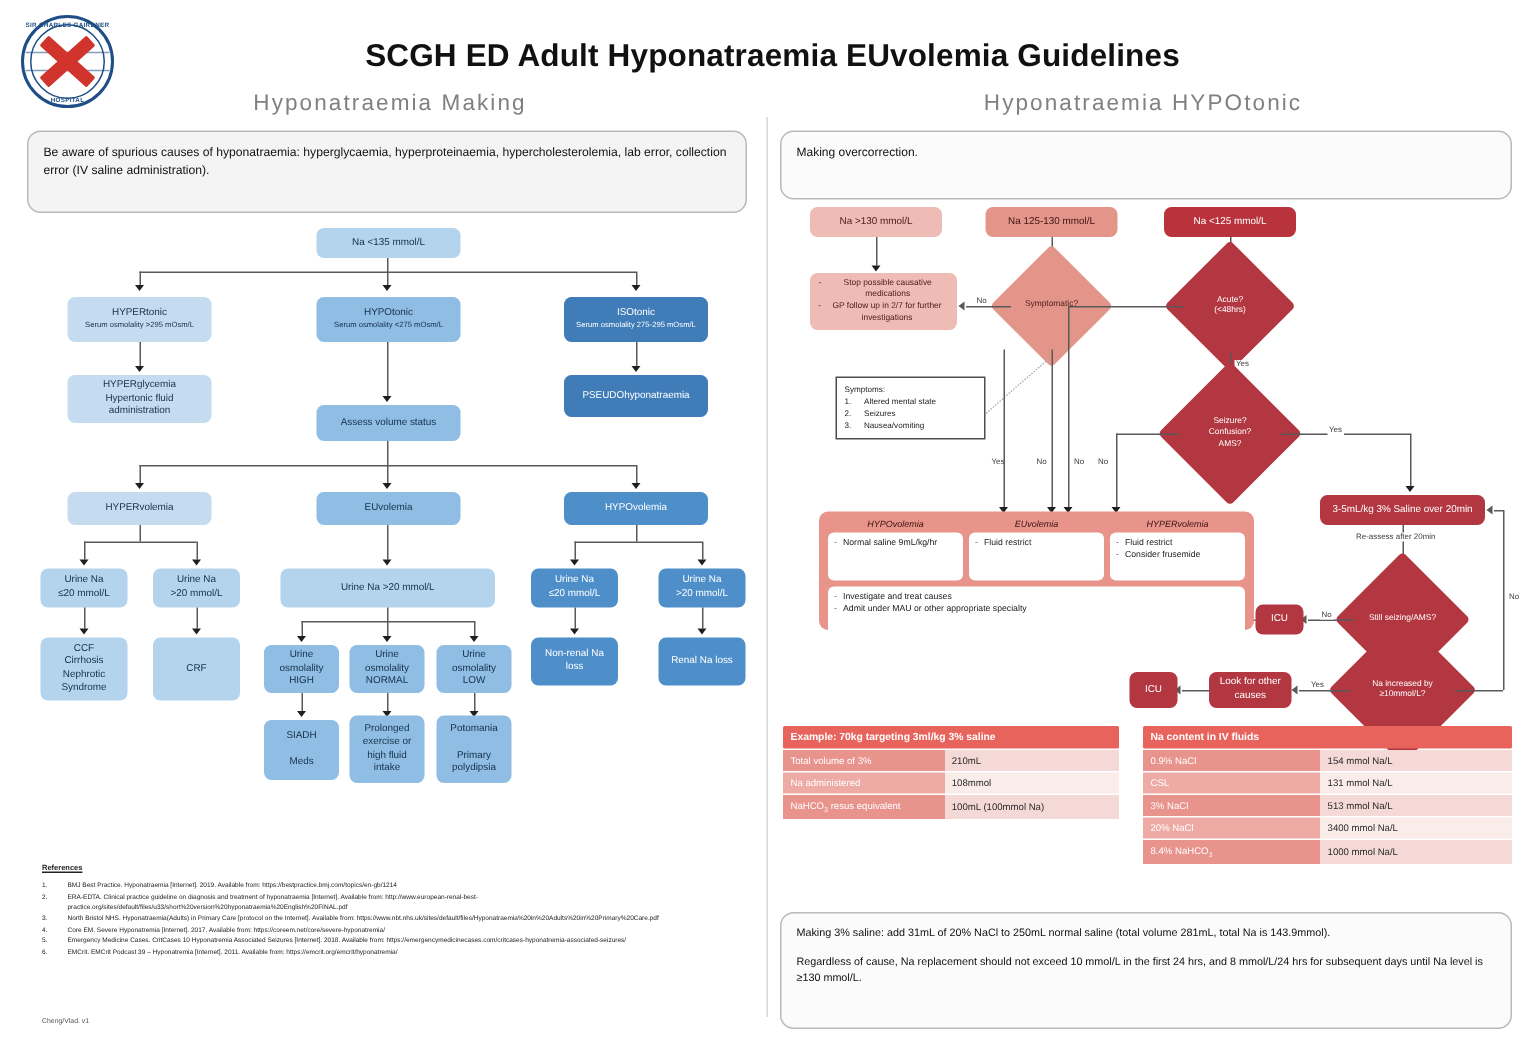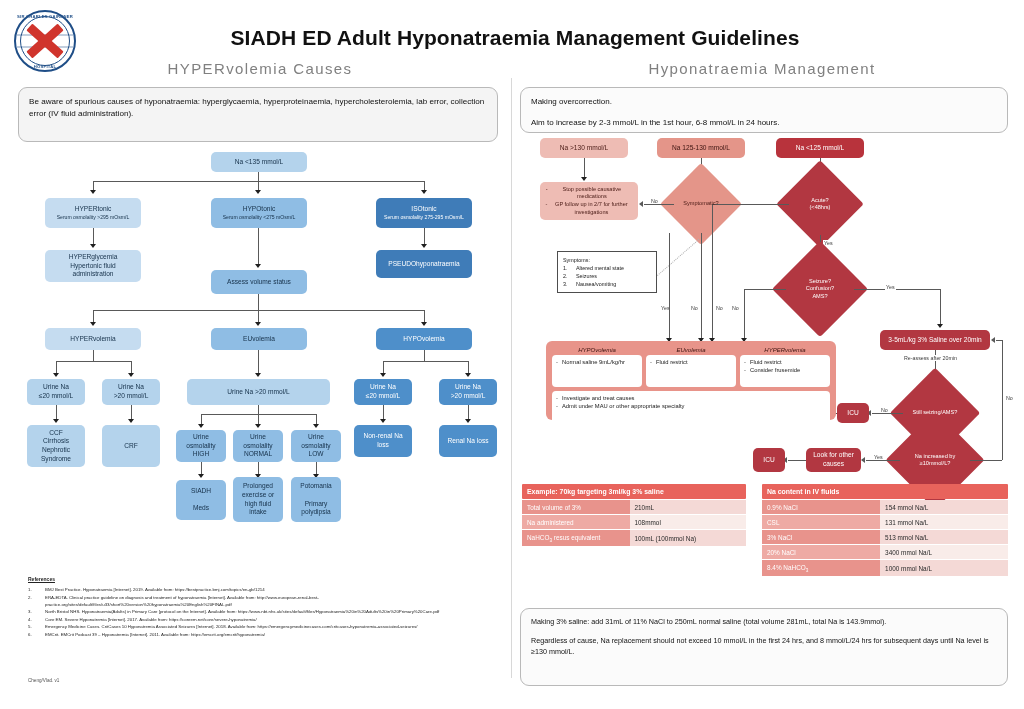--- a/index.html
+++ b/index.html
@@ -116,28 +116,28 @@
 <div class="abs" id="logo">
   <div class="lg-outer"></div>
   <div class="lg-inner"></div>
   <div class="lg-band"></div>
   <div class="lg-x1"></div>
   <div class="lg-x2"></div>
   <div class="lg-top">SIR CHARLES GAIRDNER</div>
   <div class="lg-bot">HOSPITAL</div>
 </div>
 
-<div class="abs" id="main-title">SIADH ED Adult Hyponatraemia Management Guidelines</div>
-<div class="abs col-title" id="left-title">HYPERvolemia Causes</div>
-<div class="abs col-title" id="right-title">Hyponatraemia Management</div>
+<div class="abs" id="main-title">SCGH ED Adult Hyponatraemia EUvolemia Guidelines</div>
+<div class="abs col-title" id="left-title">Hyponatraemia Making</div>
+<div class="abs col-title" id="right-title">Hyponatraemia HYPOtonic</div>
 
 <div class="abs" style="left:511px;top:78px;width:1px;height:600px;background:#d8d8d8;"></div>
 
 <div class="abs infobox" id="causes-intro" style="left:18px;top:87px;width:480px;height:55px;">
-  <p>Be aware of spurious causes of hyponatraemia: hyperglycaemia, hyperproteinaemia, hypercholesterolemia, lab error, collection error (IV fluid administration).</p>
+  <p>Be aware of spurious causes of hyponatraemia: hyperglycaemia, hyperproteinaemia, hypercholesterolemia, lab error, collection error (IV saline administration).</p>
 </div>
 
 <div class="abs node t2" style="left:211px;top:152px;width:96px;height:20px;">Na &lt;135 mmol/L</div>
 <div class="abs ln lnv" style="left:258px;top:172px;height:18px;"></div>
 <div class="abs arrow" style="left:255px;top:190px;"></div>
 
 <div class="abs ln lnh" style="left:93px;top:181px;width:331px;"></div>
 <div class="abs ln lnv" style="left:93px;top:181px;height:9px;"></div>
 <div class="abs arrow" style="left:90px;top:190px;"></div>
 <div class="abs ln lnv" style="left:424px;top:181px;height:9px;"></div>
@@ -286,21 +286,20 @@
     </div>
   <div class="rrow">
       <span class="rnum">6.</span>
       <span>EMCrit. EMCrit Podcast 39 – Hyponatremia [Internet]. 2011. Available from: https://emcrit.org/emcrit/hyponatremia/</span>
     </div>
 </div>
 <div class="abs" id="footer-version">Cheng/Vlad. v1</div>
 
 <div class="abs infobox white" style="left:520px;top:87px;width:488px;height:46px;font-size:8px;">
   <p>Making overcorrection.</p>
-  <p>Aim to increase by 2-3 mmol/L in the 1st hour, 6-8 mmol/L in 24 hours.</p>
 </div>
 
 <div class="abs node r1" style="left:540px;top:138px;width:88px;height:20px;">Na &gt;130 mmol/L</div>
 <div class="abs node r2" style="left:657px;top:138px;width:88px;height:20px;">Na 125-130 mmol/L</div>
 <div class="abs node r3" style="left:776px;top:138px;width:88px;height:20px;">Na &lt;125 mmol/L</div>
 
 <div class="abs ln lnv" style="left:584px;top:158px;height:19px;"></div>
 <div class="abs arrow" style="left:581px;top:177px;"></div>
 <div class="abs ln lnv" style="left:701px;top:158px;height:15px;"></div>
 <div class="abs arrow" style="left:698px;top:173px;"></div>
@@ -521,15 +520,15 @@
         </tr>
     <tr>
           <td class="k">8.4% NaHCO<sub>3</sub></td>
           <td class="v">1000 mmol Na/L</td>
         </tr>
   </tbody>
     </table>
 </div>
 
 <div class="abs infobox white" style="left:520px;top:608px;width:488px;height:78px;font-size:7.2px;">
-  <p>Making 3% saline: add 31mL of 11% NaCl to 250mL normal saline (total volume 281mL, total Na is 143.9mmol).</p>
+  <p>Making 3% saline: add 31mL of 20% NaCl to 250mL normal saline (total volume 281mL, total Na is 143.9mmol).</p>
   <p>Regardless of cause, Na replacement should not exceed 10 mmol/L in the first 24 hrs, and 8 mmol/L/24 hrs for subsequent days until Na level is ≥130 mmol/L.</p>
 </div>
 
 </body></html>

